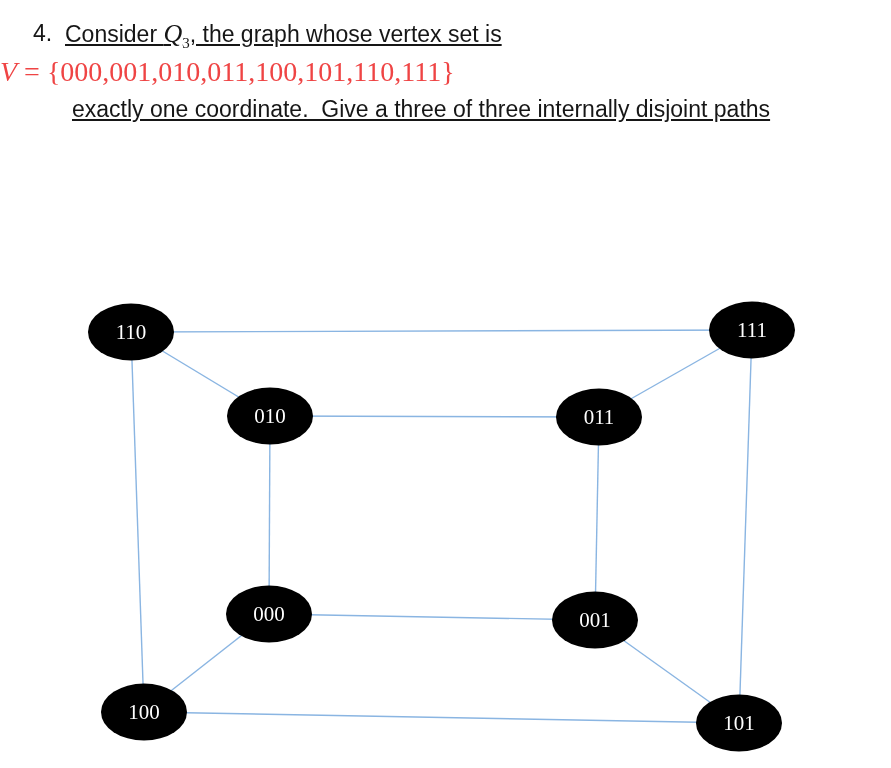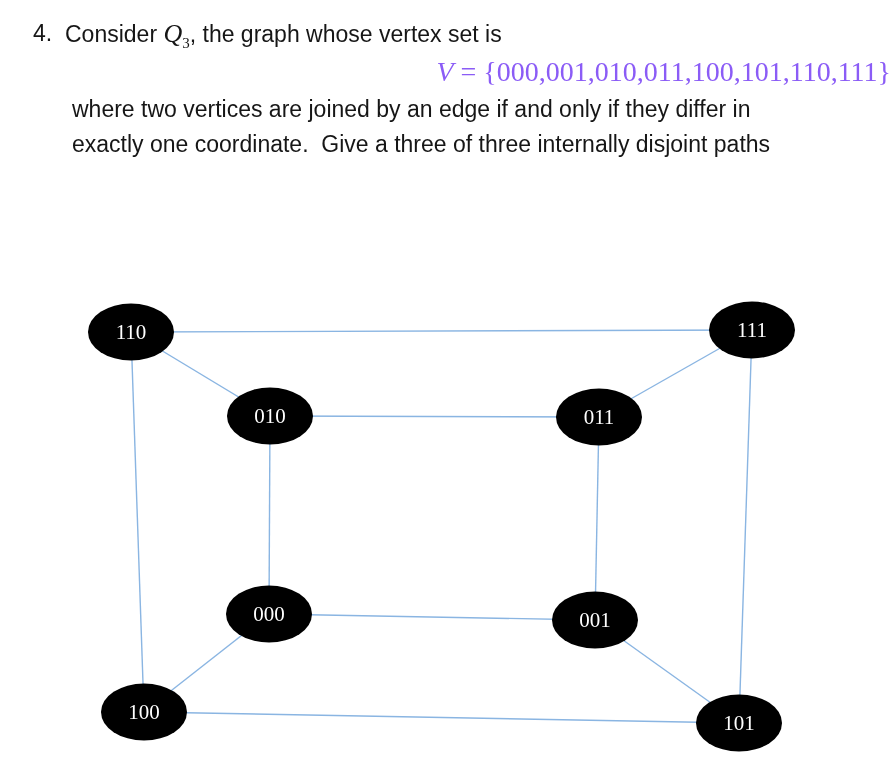--- a/index.html
+++ b/index.html
@@ -30,30 +30,31 @@
     width: 32px;
     font-size: 23px;
     line-height: 35px;
     white-space: pre;
   }
   .prob-body { flex: 1 1 auto; min-width: 0; }
   .pline {
     font-size: 23px;
     line-height: 35px;
     white-space: pre;
+    text-decoration: underline;
   }
   .indent { margin-left: 7px; }
   .formula {
     font-family: "Liberation Serif", serif;
     font-size: 28px;
     line-height: 40px;
-    text-align: right;
+    text-align: left;
     margin-left: -65px;
     white-space: pre;
-    color: #8b5cf6;
+    color: #ef4444;
   }
   .mvar {
     font-family: "Liberation Serif", serif;
     font-style: italic;
   }
   .line1 .mvar { font-size: 26px; }
   .msub {
     font-family: "Liberation Serif", serif;
     font-size: 15px;
     vertical-align: sub;
@@ -84,21 +85,20 @@
 <body>
 
 <div class="page">
 
   <div class="problem">
     <div class="prob-row">
       <span class="num">4.</span>
       <div class="prob-body">
         <div class="pline line1"><span>Consider </span><span class="mvar">Q</span><span class="msub">3</span><span>, the graph whose vertex set is</span></div>
         <div class="formula"><span class="mvar">V</span><span> = {000,001,010,011,100,101,110,111}</span></div>
-        <div class="pline indent">where two vertices are joined by an edge if and only if they differ in</div>
         <div class="pline indent">exactly one coordinate.  Give a three of three internally disjoint paths</div>
       </div>
     </div>
   </div>
 
   <svg class="graph" id="graph-svg" viewBox="0 0 891 768">
       <line x1="131" y1="332" x2="752" y2="330" stroke="#8ab5e2"></line>
       <line x1="131" y1="332" x2="270" y2="416" stroke="#8ab5e2"></line>
       <line x1="131" y1="332" x2="144" y2="712" stroke="#8ab5e2"></line>
       <line x1="752" y1="330" x2="599" y2="417" stroke="#8ab5e2"></line>

